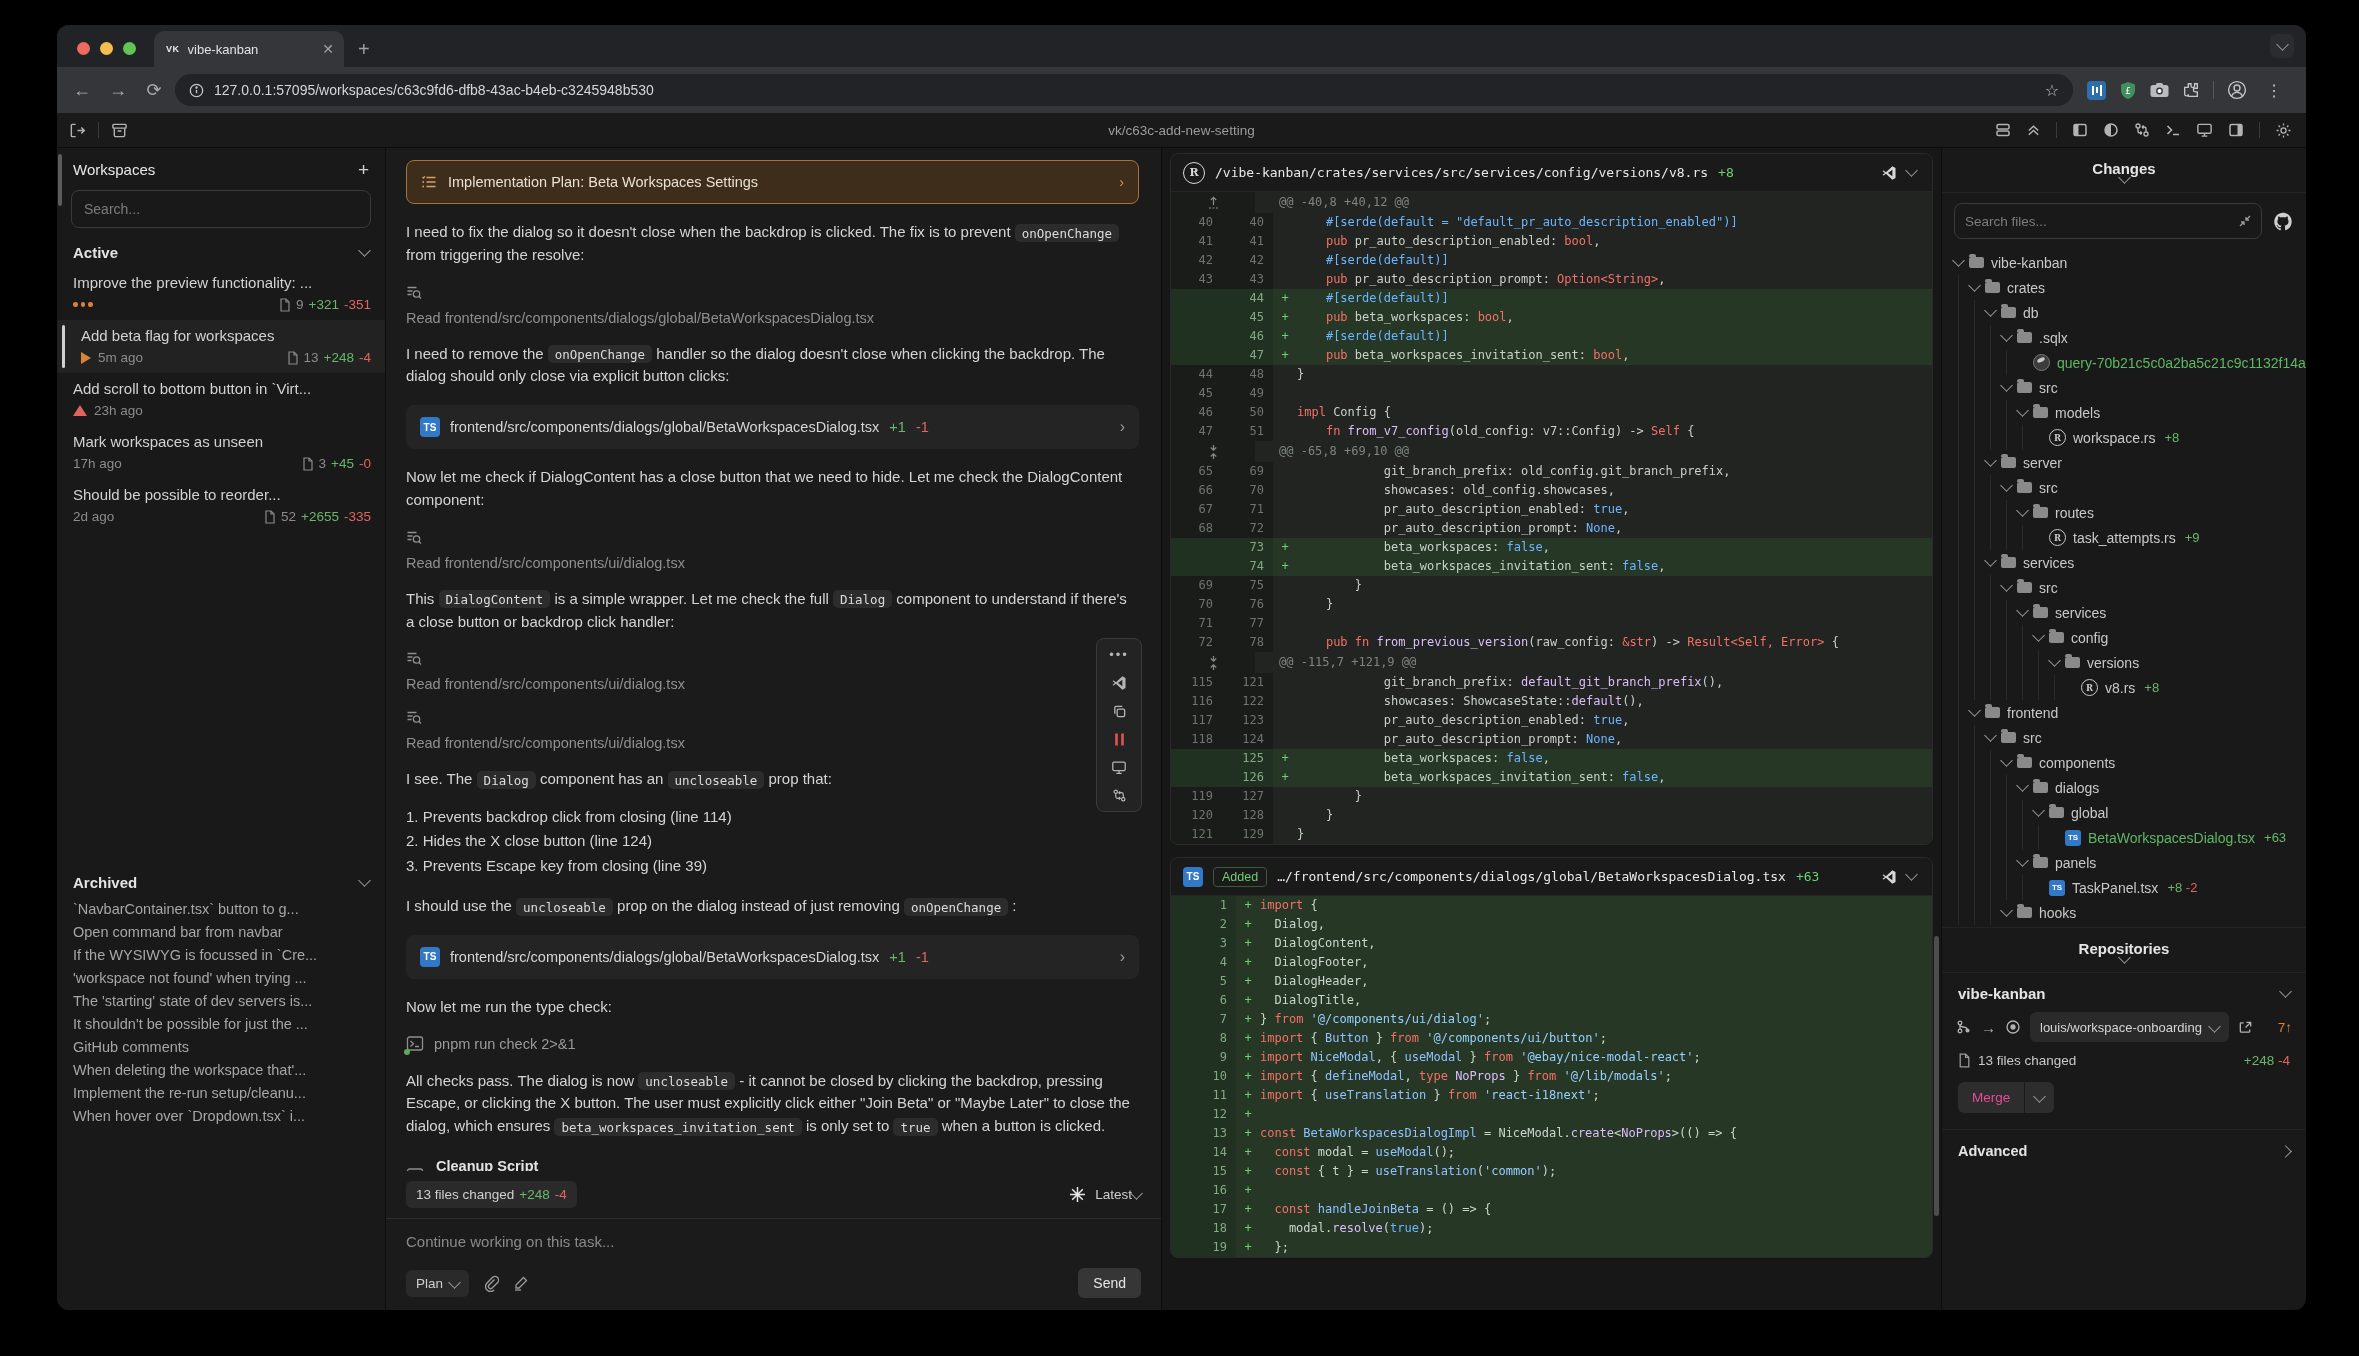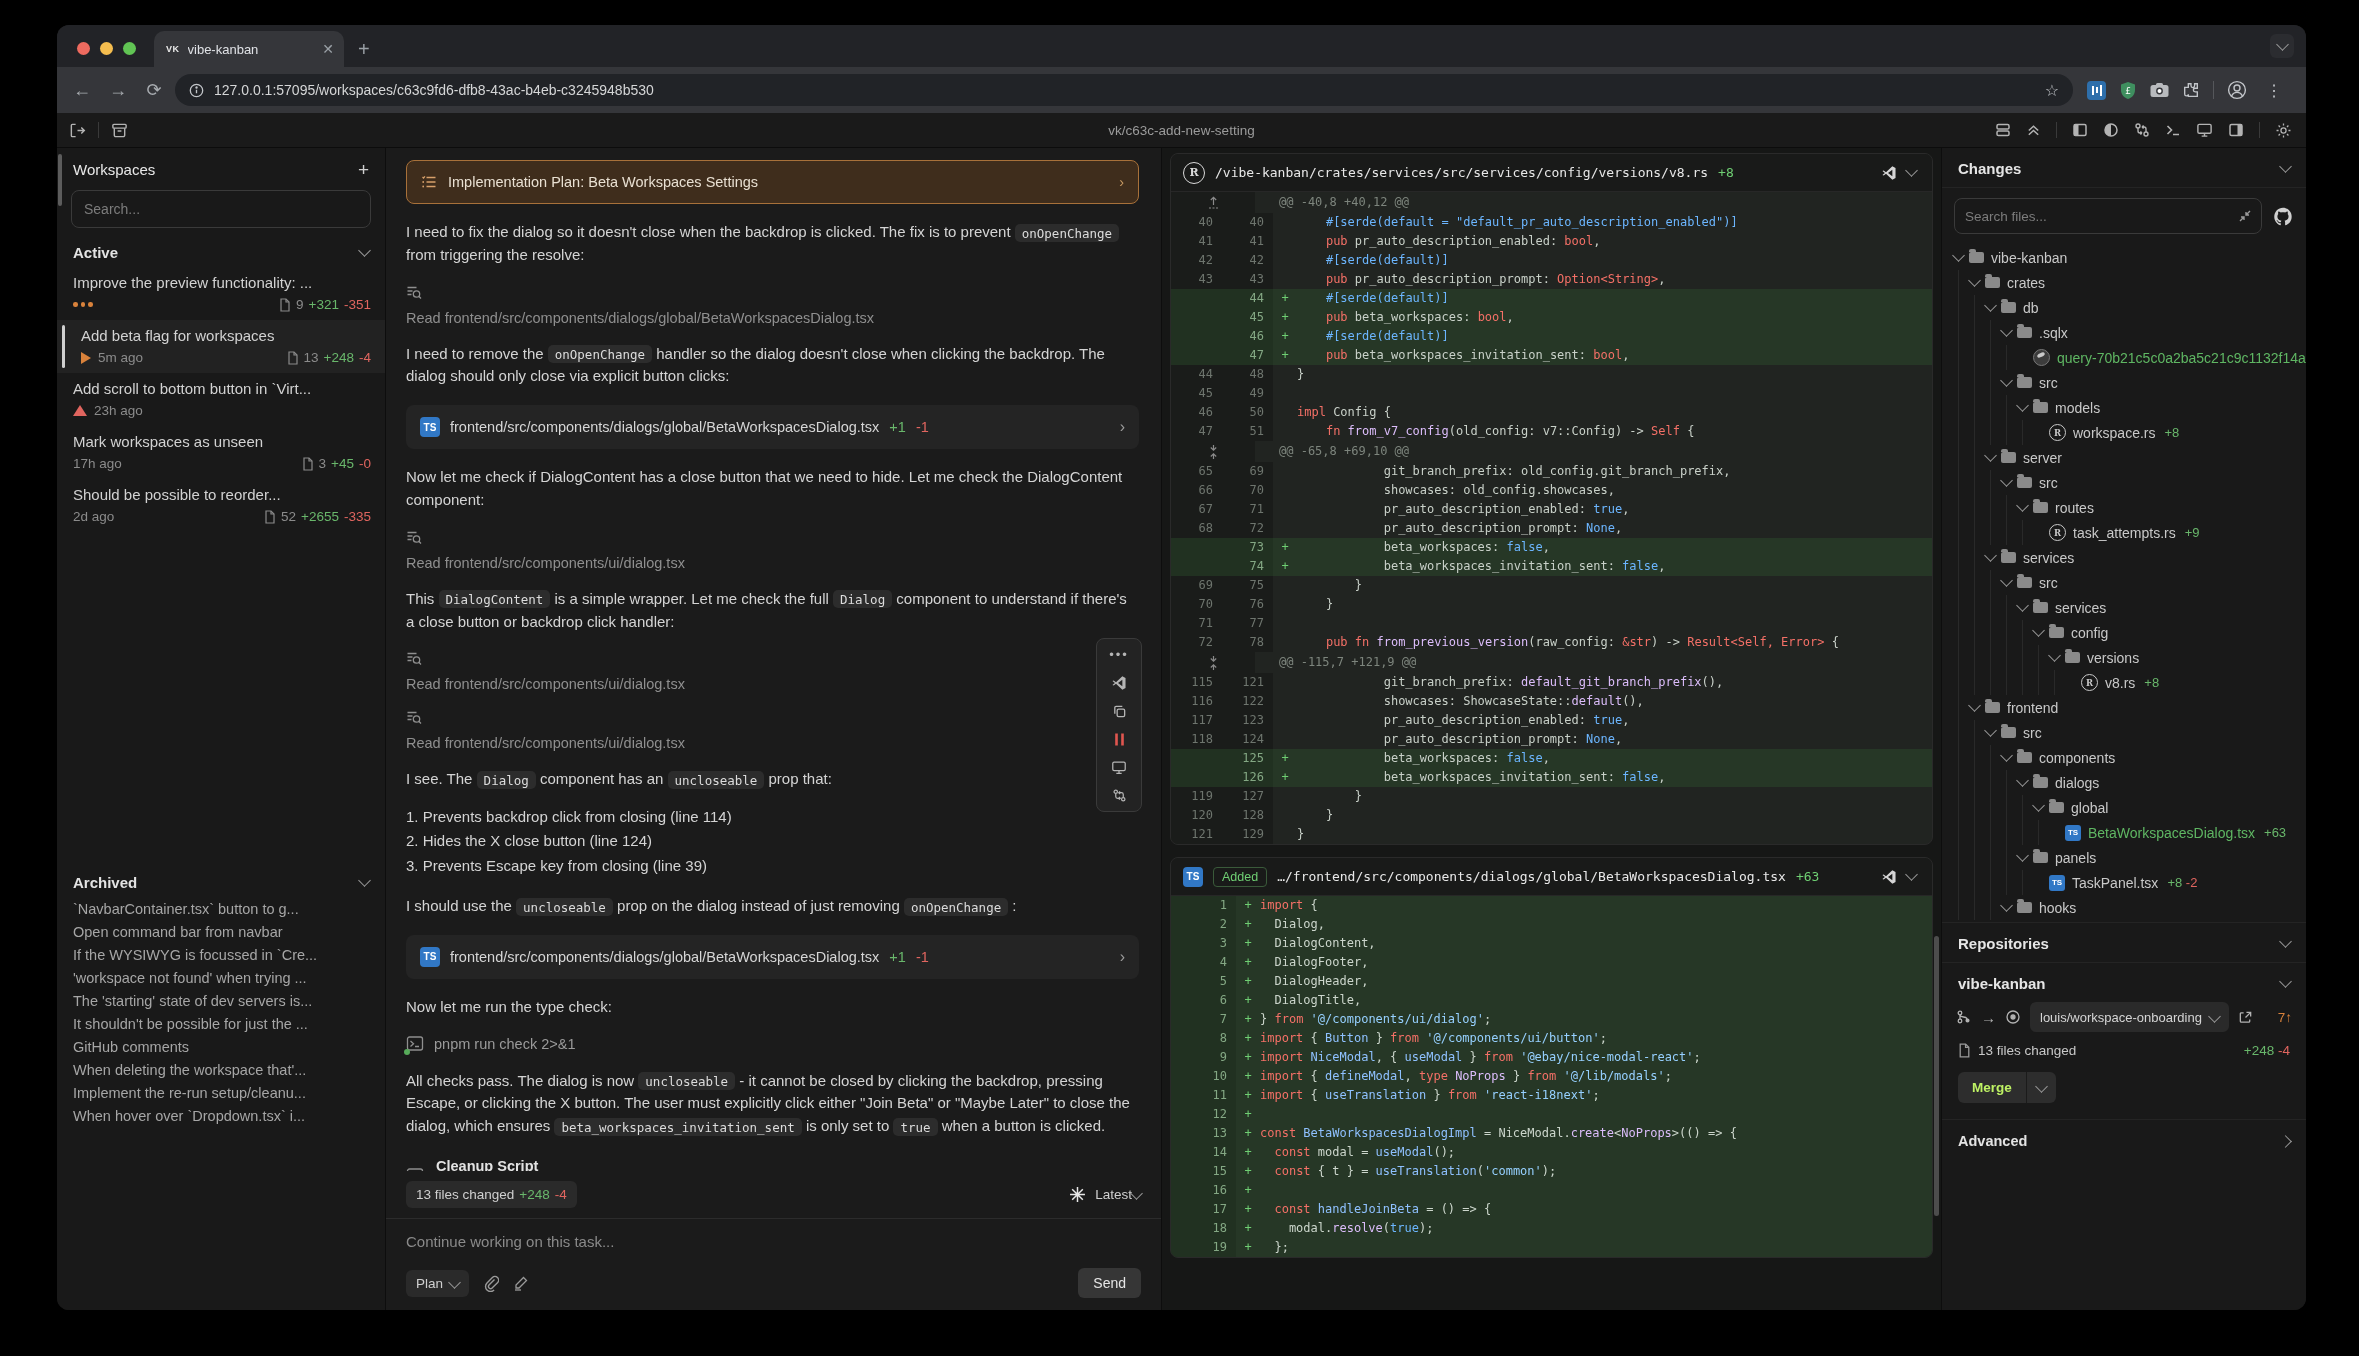--- a/index.html
+++ b/index.html
@@ -105,21 +105,21 @@
   .hunkrow{display:flex;height:21px;line-height:21px;align-items:center;}
   .hunkrow .gut{width:84px;flex:0 0 auto;display:flex;justify-content:center;color:#8a8a8a;background:#1a1c1a;height:100%;align-items:center;}
   .hunkrow .txt{color:#7d857d;font-family:"DejaVu Sans Mono",monospace;font-size:12px;padding-left:24px;}
   .tok-k{color:#f47067;} .tok-a{color:#6cb6ff;} .tok-v{color:#6cb6ff;}
   .tok-f{color:#dcbdfb;} .tok-s{color:#96d0ff;} .tok-i{color:#8fc1ff;} .tok-t{color:#dcbdfb;}
   .p2 .dcode{color:#ccd6cc;}
   .diffscroll{position:absolute;right:2px;top:788px;width:5px;height:280px;background:#4d4d4d;border-radius:3px;}
   .rusticon{width:20px;height:20px;border:1.8px solid #d9d9d9;border-radius:50%;color:#d9d9d9;font-size:11px;font-weight:bold;display:flex;align-items:center;justify-content:center;flex:0 0 auto;font-family:"DejaVu Serif",serif;}
   
   .rightbar{width:364px;background:#191919;border-left:1px solid #0d0d0d;display:flex;flex-direction:column;overflow:hidden;}
-  .rb-head{display:flex;justify-content:space-between;align-items:center;padding:12px 16px 10px;border-bottom:1px solid #242424;}
+  .rb-head{display:flex;justify-content:space-between;align-items:center;padding:12px 16px 10px;border-bottom:1px solid #242424;flex-direction:column;}
   .rb-head .t{font-size:15px;font-weight:bold;color:#e6e6e6;}
   .rb-searchrow{display:flex;align-items:center;gap:10px;padding:10px 12px 6px;}
   .rb-search{flex:1;height:34px;border:1px solid #3a3a3a;border-radius:8px;display:flex;align-items:center;padding:0 10px;color:#7c7c7c;font-size:13.5px;}
   .rb-search .sp{flex:1;}
   .tree{padding:5px 0 2px;}
   .trow{display:flex;align-items:center;height:25px;font-size:14px;color:#c9c9c9;position:relative;}
   .trow .nm{margin-left:7px;white-space:nowrap;overflow:hidden;}
   .trow .nm.green{color:#5fb763;}
   .trow .badge{margin-left:9px;font-size:13px;white-space:nowrap;}
   .folder{width:15px;height:11px;background:#8a8a8a;border-radius:2px;position:relative;flex:0 0 auto;}
@@ -132,21 +132,21 @@
   .repo-name{display:flex;justify-content:space-between;align-items:center;padding:12px 16px 8px;}
   .repo-name .t{font-size:15px;font-weight:bold;color:#e6e6e6;}
   .branchrow{display:flex;align-items:center;gap:9px;padding:2px 14px 8px;color:#b5b5b5;}
   .branchchip{background:#2a2a2a;border-radius:6px;height:30px;display:flex;align-items:center;gap:8px;padding:0 10px;font-size:13px;color:#d5d5d5;max-width:186px;}
   .branchchip .bt{white-space:nowrap;overflow:hidden;text-overflow:ellipsis;}
   .ahead{margin-left:auto;color:#d9823b;font-size:13.5px;}
   .filesrow{display:flex;align-items:center;gap:7px;padding:3px 16px 10px;font-size:13.5px;color:#c9c9c9;}
   .filesrow .r{margin-left:auto;}
   .mergerow{display:flex;padding:4px 16px 16px;}
   .mergebtn{display:flex;background:#2d2d2d;border-radius:6px;overflow:hidden;}
-  .mergebtn .m{padding:8px 14px;font-size:13.5px;color:#bef264;font-weight:bold;}
+  .mergebtn .m{padding:8px 14px;font-size:13.5px;color:#ec4899;}
   .mergebtn .c{padding:8px 10px;border-left:1px solid #1b1b1b;display:flex;align-items:center;}
   .advrow{display:flex;justify-content:space-between;align-items:center;padding:13px 16px;border-top:1px solid #242424;}
   .advrow .t{font-size:14.5px;font-weight:bold;color:#e3e3e3;}
   svg{display:block;}
 </style>
 </head>
 <body>
 
 <div class="stage">
   <div class="window">

